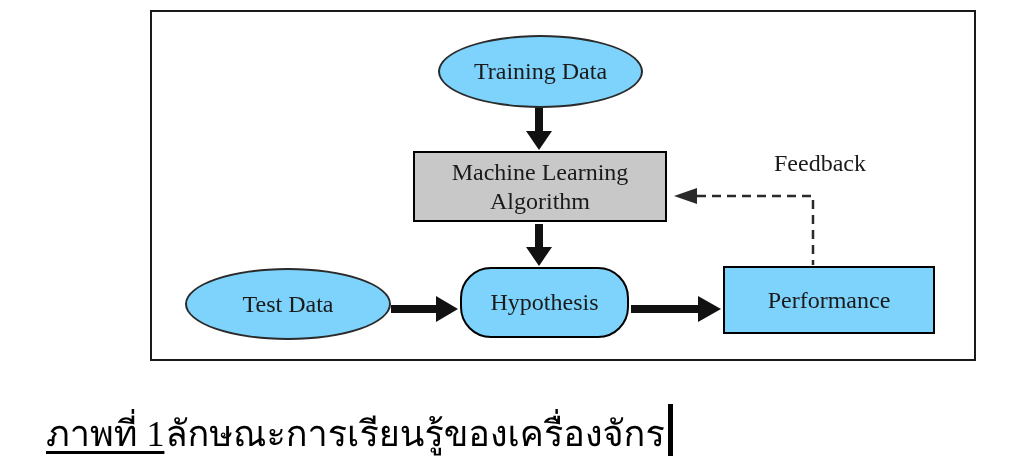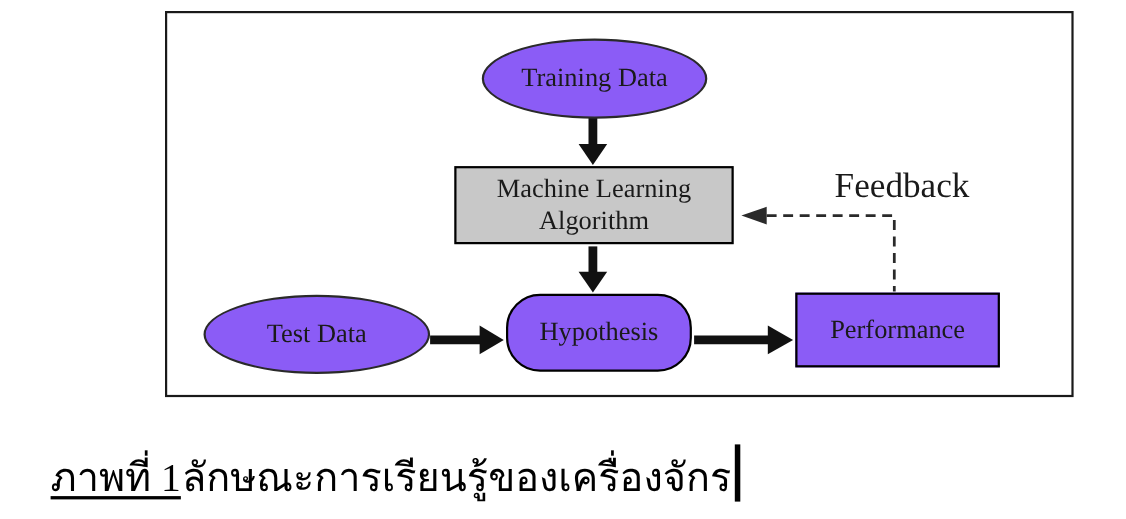--- a/index.html
+++ b/index.html
@@ -36,39 +36,39 @@
   
   .node {
     display: flex;
     align-items: center;
     justify-content: center;
     text-align: center;
     font-size: 24px;
     line-height: 29px;
     color: #1a1a1a;
     box-sizing: border-box;
-    background: #8b5cf6;
+    background: #7dd3fc;
   }
   .ellipse {
     border: 2px solid #2a2a2a;
     border-radius: 50%;
   }
   .rect {
     border: 2px solid #000000;
   }
   .node-training { left: 438px; top: 35px;  width: 205px; height: 73px; }
   .node-ml       { left: 413px; top: 151px; width: 254px; height: 71px; padding: 0 10px; }
   .node-test     { left: 185px; top: 268px; width: 206px; height: 72px; }
   .node-hypothesis  { left: 460px; top: 267px; width: 169px; height: 71px; border-radius: 31px; }
-  .node-performance { left: 723px; top: 266px; width: 186px; height: 68px; }
+  .node-performance { left: 723px; top: 266px; width: 212px; height: 68px; }
 
   .feedback-label {
     left: 745px; top: 150px; width: 150px;
     text-align: center;
-    font-size: 32px;
+    font-size: 24px;
     color: #1a1a1a;
   }
 
   
   .caption {
     left: 18px; top: 404px;
     width: 980px;
     font-size: 36px;
     line-height: 56px;
     white-space: nowrap;

